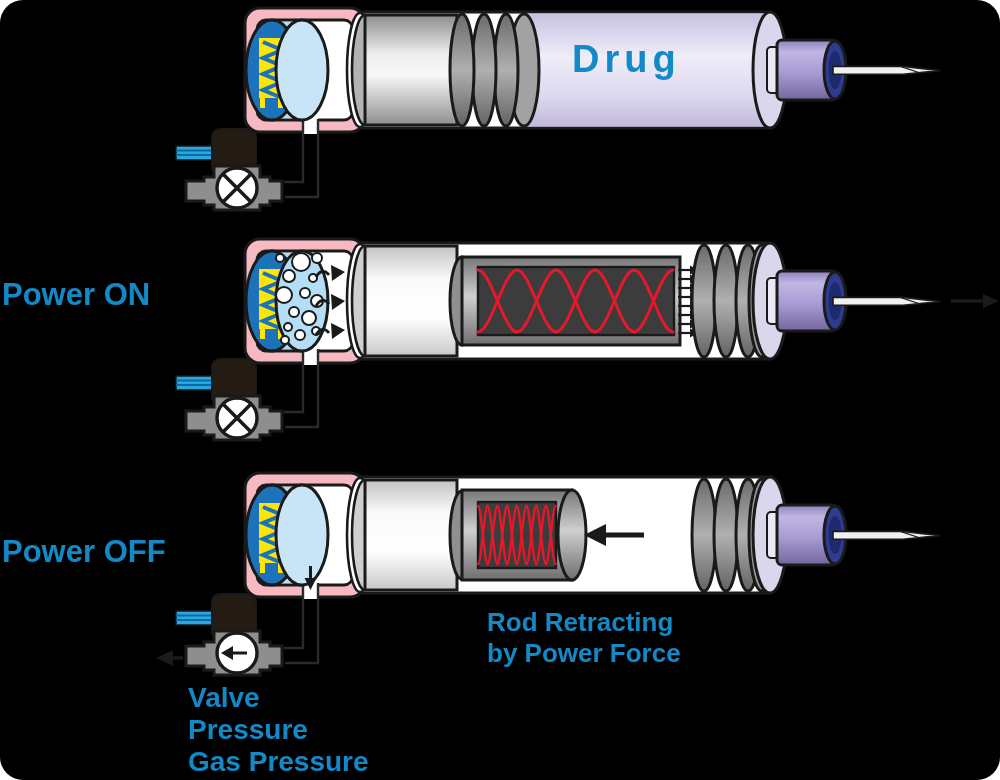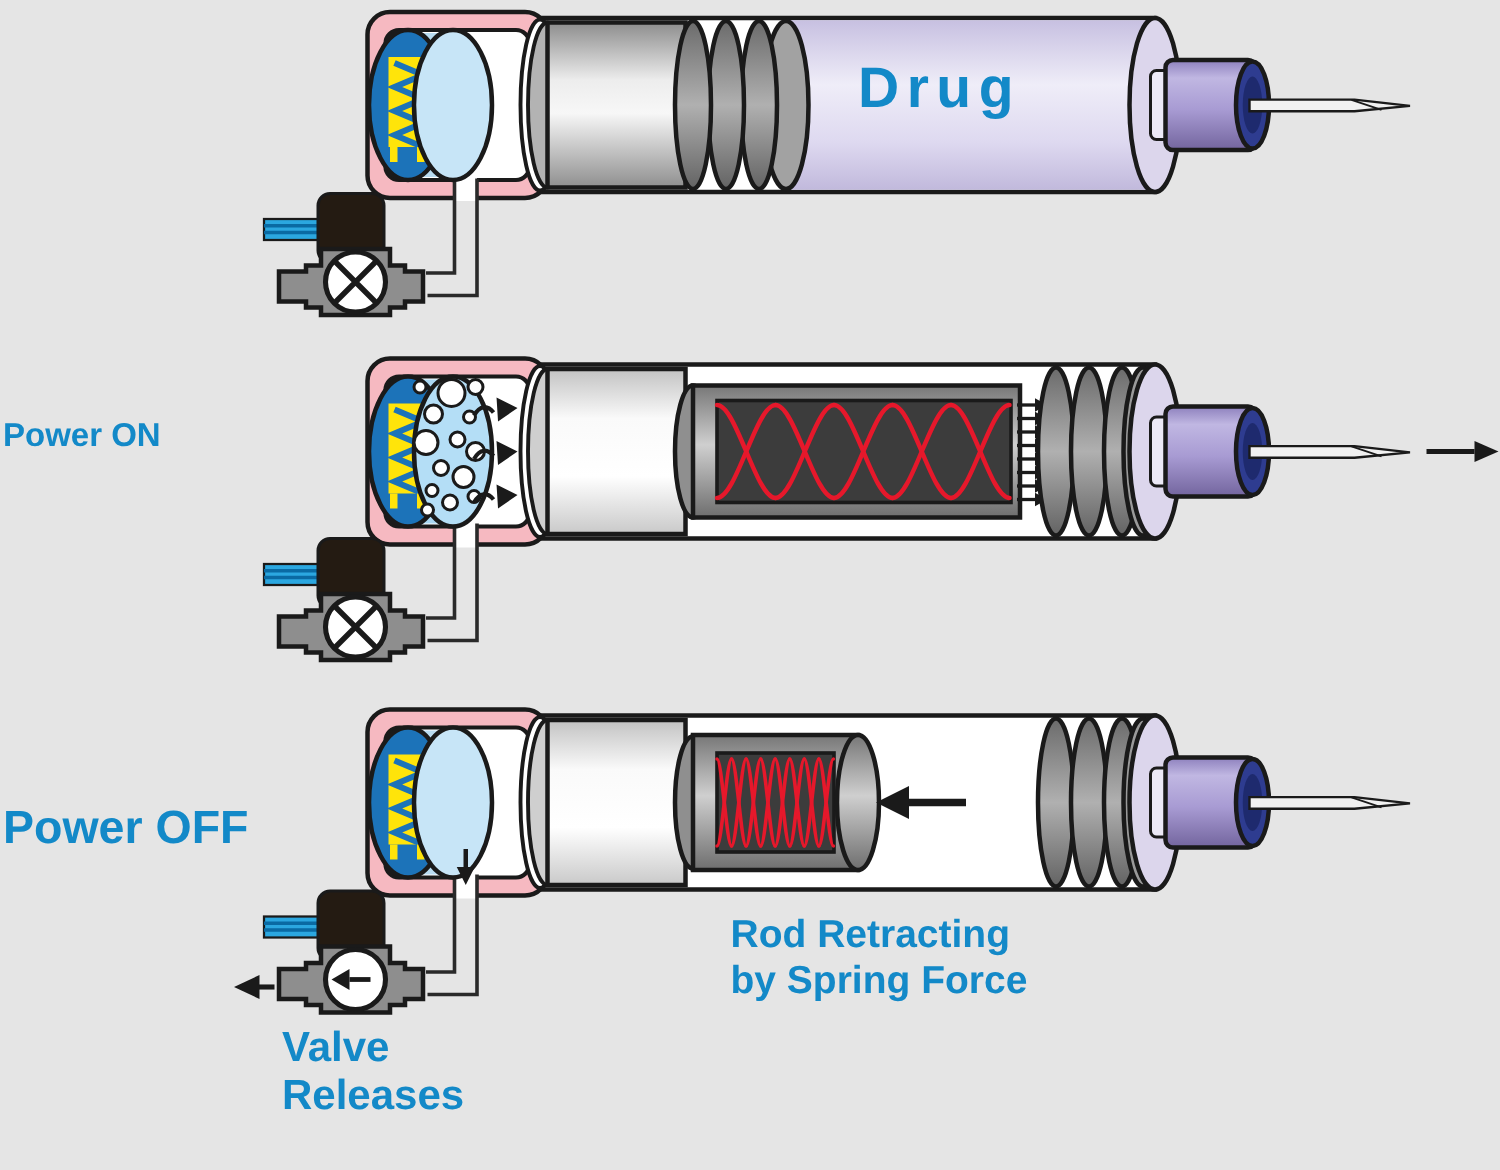--- a/index.html
+++ b/index.html
@@ -1,21 +1,21 @@
 <!DOCTYPE html>
 <html><head>
 <meta charset="utf-8">
 <style>
   html,body{margin:0;padding:0;background:#fff;}
-  .canvas{position:relative;width:1000px;height:780px;background:#e5e5e5;overflow:hidden;
-          font-family:"Liberation Sans",sans-serif;}
+  .canvas{position:relative;width:1000px;height:780px;background:#000000;overflow:hidden;
+          font-family:"Liberation Sans",sans-serif;border-radius:23px;}
   .canvas svg{position:absolute;left:0;top:0;}
   .lbl{position:absolute;font-weight:700;color:#1389c8;white-space:nowrap;}
   .lbl-drug{left:572px;top:38px;font-size:38px;letter-spacing:5px;}
-  .lbl-power-on{left:2px;top:277px;font-size:22px;}
+  .lbl-power-on{left:2px;top:277px;font-size:31px;}
   .lbl-power-off{left:2px;top:534px;font-size:31px;}
   .lbl-rod{left:487px;top:607px;font-size:26px;line-height:31px;}
   .lbl-valve{left:188px;top:682px;font-size:28px;line-height:32px;}
 </style>
 </head>
 <body>
 
 <div class="canvas">
 
 <svg width="1000" height="780" viewBox="0 0 1000 780">
@@ -229,20 +229,21 @@
     <polygon points="173,650 173,666 156,658" fill="#1a1a1a"></polygon>
   </g>
 </g>
 </svg>
 
 <div class="lbl lbl-drug">Drug</div>
 <div class="lbl lbl-power-on">Power ON</div>
 <div class="lbl lbl-power-off">Power OFF</div>
 <div class="lbl lbl-rod">
   <div>Rod Retracting</div>
-  <div>by Spring Force</div>
+  <div>by Power Force</div>
 </div>
 <div class="lbl lbl-valve">
   <div>Valve</div>
-  <div>Releases</div>
+  <div>Pressure</div>
+  <div>Gas Pressure</div>
 </div>
 
 </div>
 
 </body></html>

